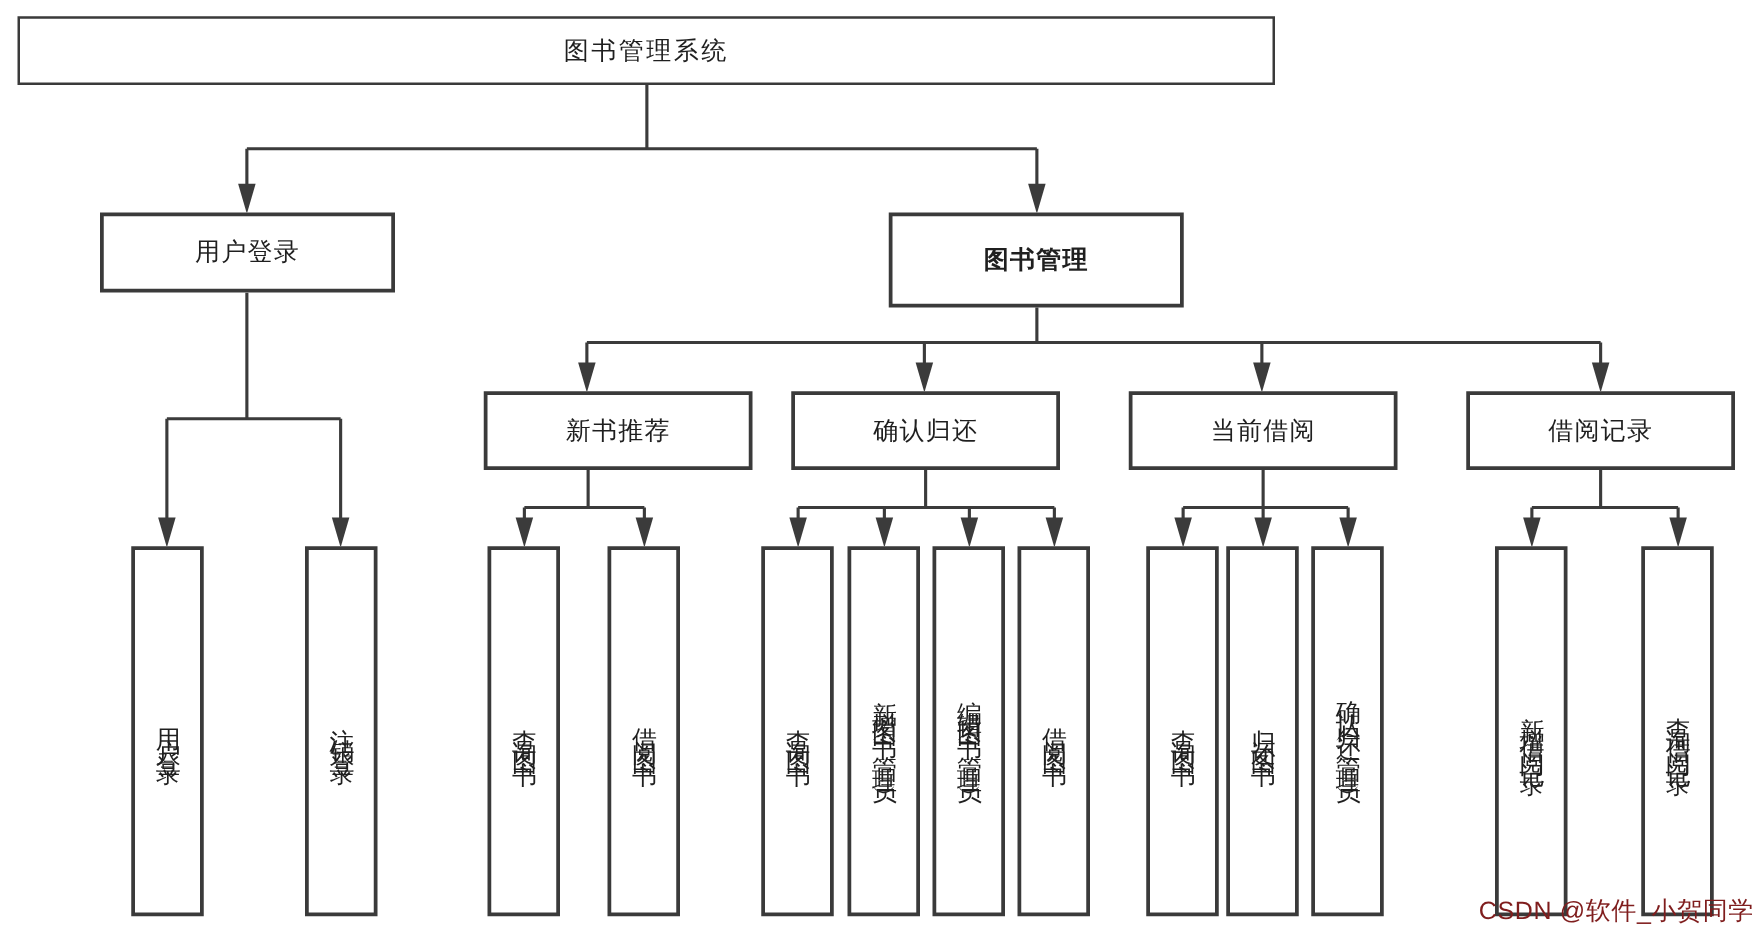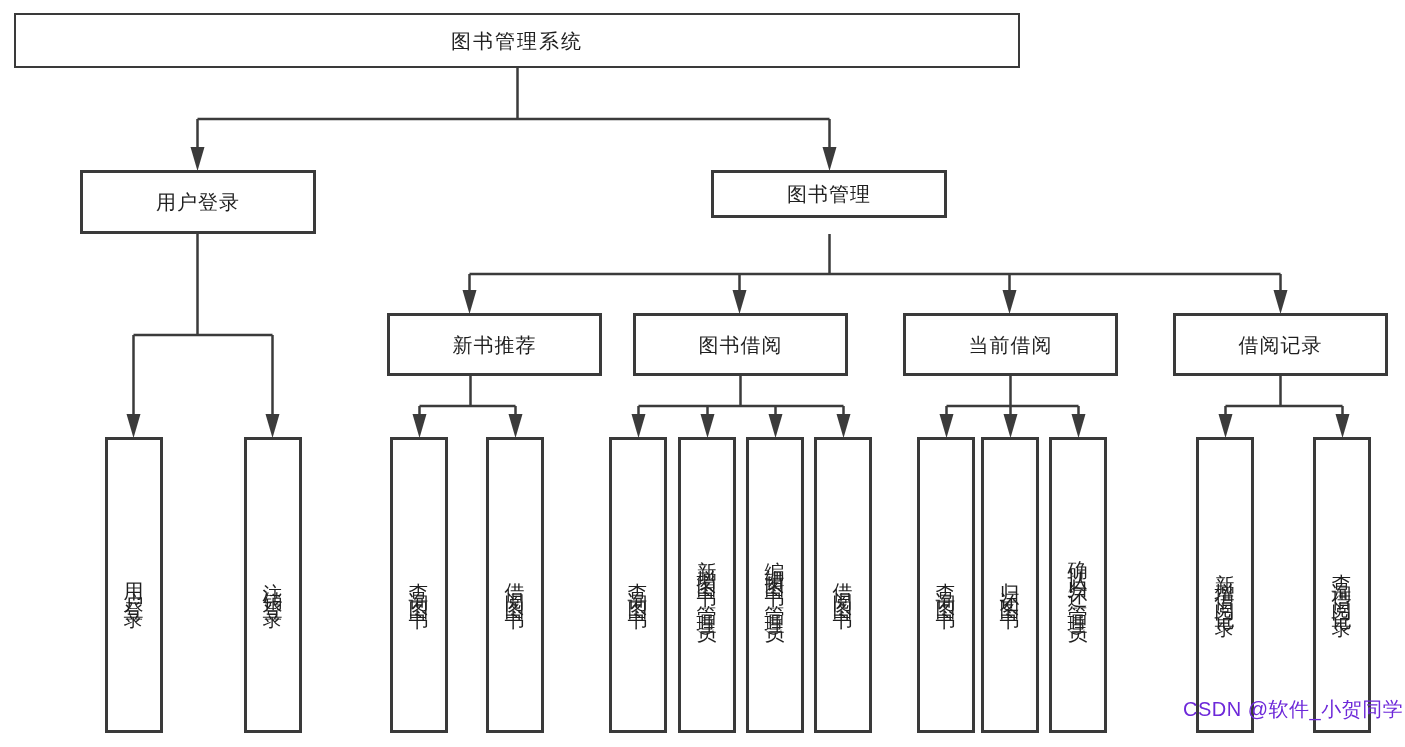--- a/index.html
+++ b/index.html
@@ -47,24 +47,24 @@
     writing-mode: vertical-rl;
     letter-spacing: 9px;
     top: 437px;
     width: 58px;
     height: 296px;
     border-width: 3px;
   }
   .watermark {
     position: absolute;
     left: 1183px;
-    top: 696px;
+    top: 715px;
     font-size: 20px;
     letter-spacing: 0.5px;
-    color: #6d28d9;
+    color: #7f1d1d;
     white-space: nowrap;
   }
 </style>
 </head>
 <body>
 
 <div class="canvas">
 
   <svg class="connectors" viewBox="0 0 1405 747" xmlns="http://www.w3.org/2000/svg">
     <g stroke="#3b3b3b" stroke-width="2.5" fill="none">
@@ -125,24 +125,24 @@
     </g>
     <g fill="#3b3b3b" stroke="none">
       <polygon points="1218.5,414 1232.5,414 1225.5,438"></polygon>
       <polygon points="1335.5,414 1349.5,414 1342.5,438"></polygon>
     </g>
   </svg>
 
   <div class="node root" style="left:14px; top:13px; width:1006px; height:55px;">图书管理系统</div>
 
   <div class="node" style="left:80px; top:170px; width:236px; height:64px;">用户登录</div>
-  <div class="node" style="left:711px; top:170px; width:236px; height:48px;">图书管理</div>
+  <div class="node" style="left:711px; top:170px; width:236px; height:76px;font-weight:bold;">图书管理</div>
 
   <div class="node" style="left:363px; top:313px; width:215px; height:63px;margin-left:24px;">新书推荐</div>
-  <div class="node" style="left:633px; top:313px; width:215px; height:63px;">图书借阅</div>
+  <div class="node" style="left:633px; top:313px; width:215px; height:63px;">确认归还</div>
   <div class="node" style="left:903px; top:313px; width:215px; height:63px;">当前借阅</div>
   <div class="node" style="left:1173px; top:313px; width:215px; height:63px;">借阅记录</div>
 
   <div class="node v" style="left:105px;">用户登录</div>
   <div class="node v" style="left:244px;">注销登录</div>
 
   <div class="node v" style="left:390px;">查询图书</div>
   <div class="node v" style="left:486px;">借阅图书</div>
 
   <div class="node v" style="left:609px;">查询图书</div>

